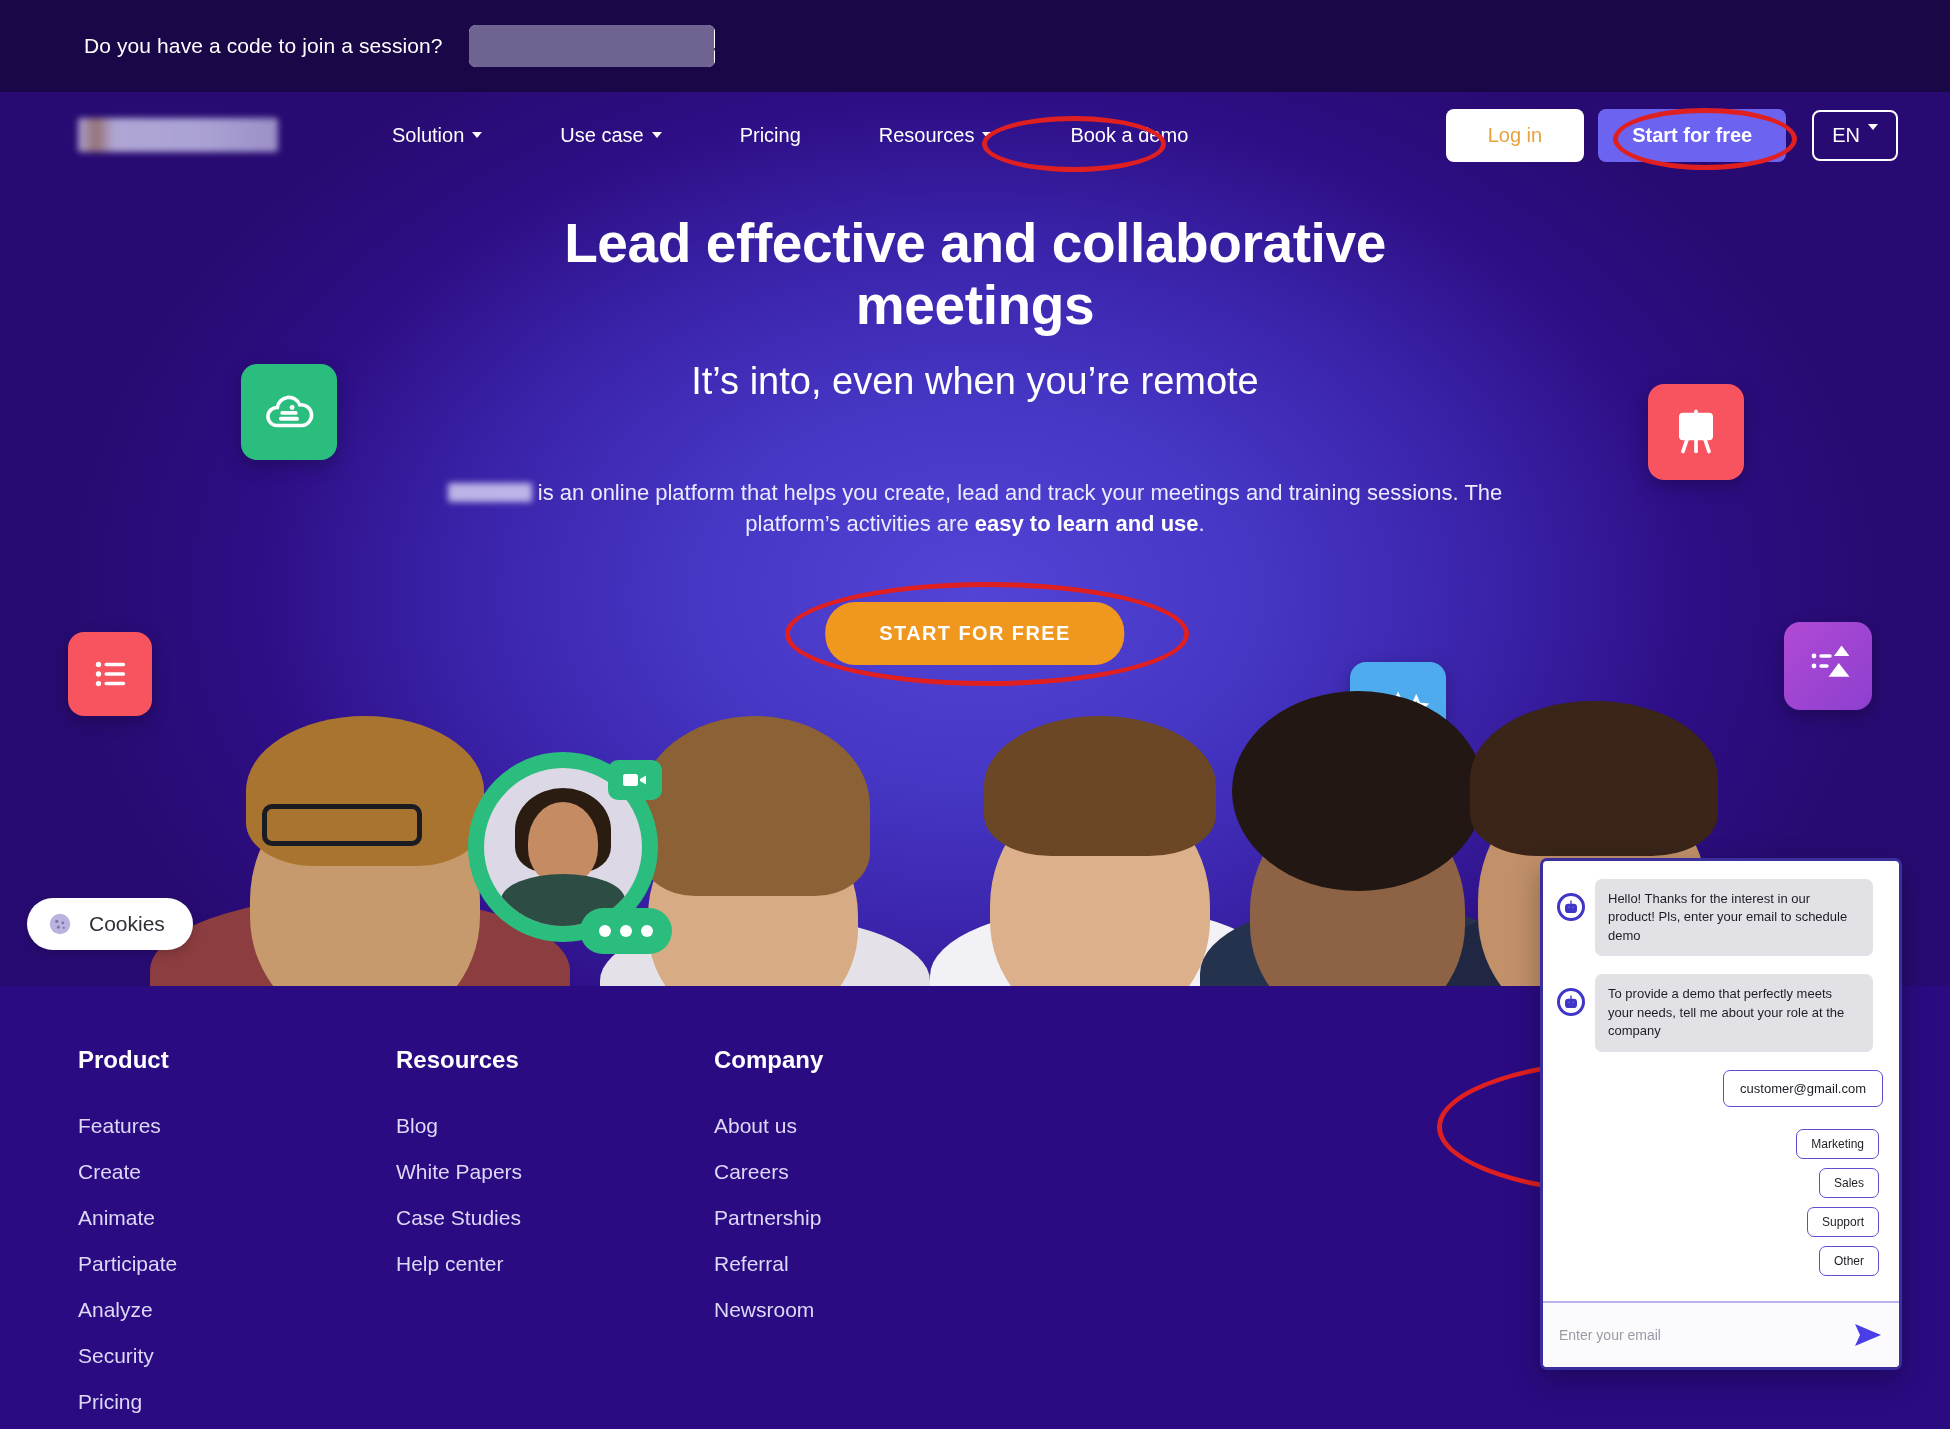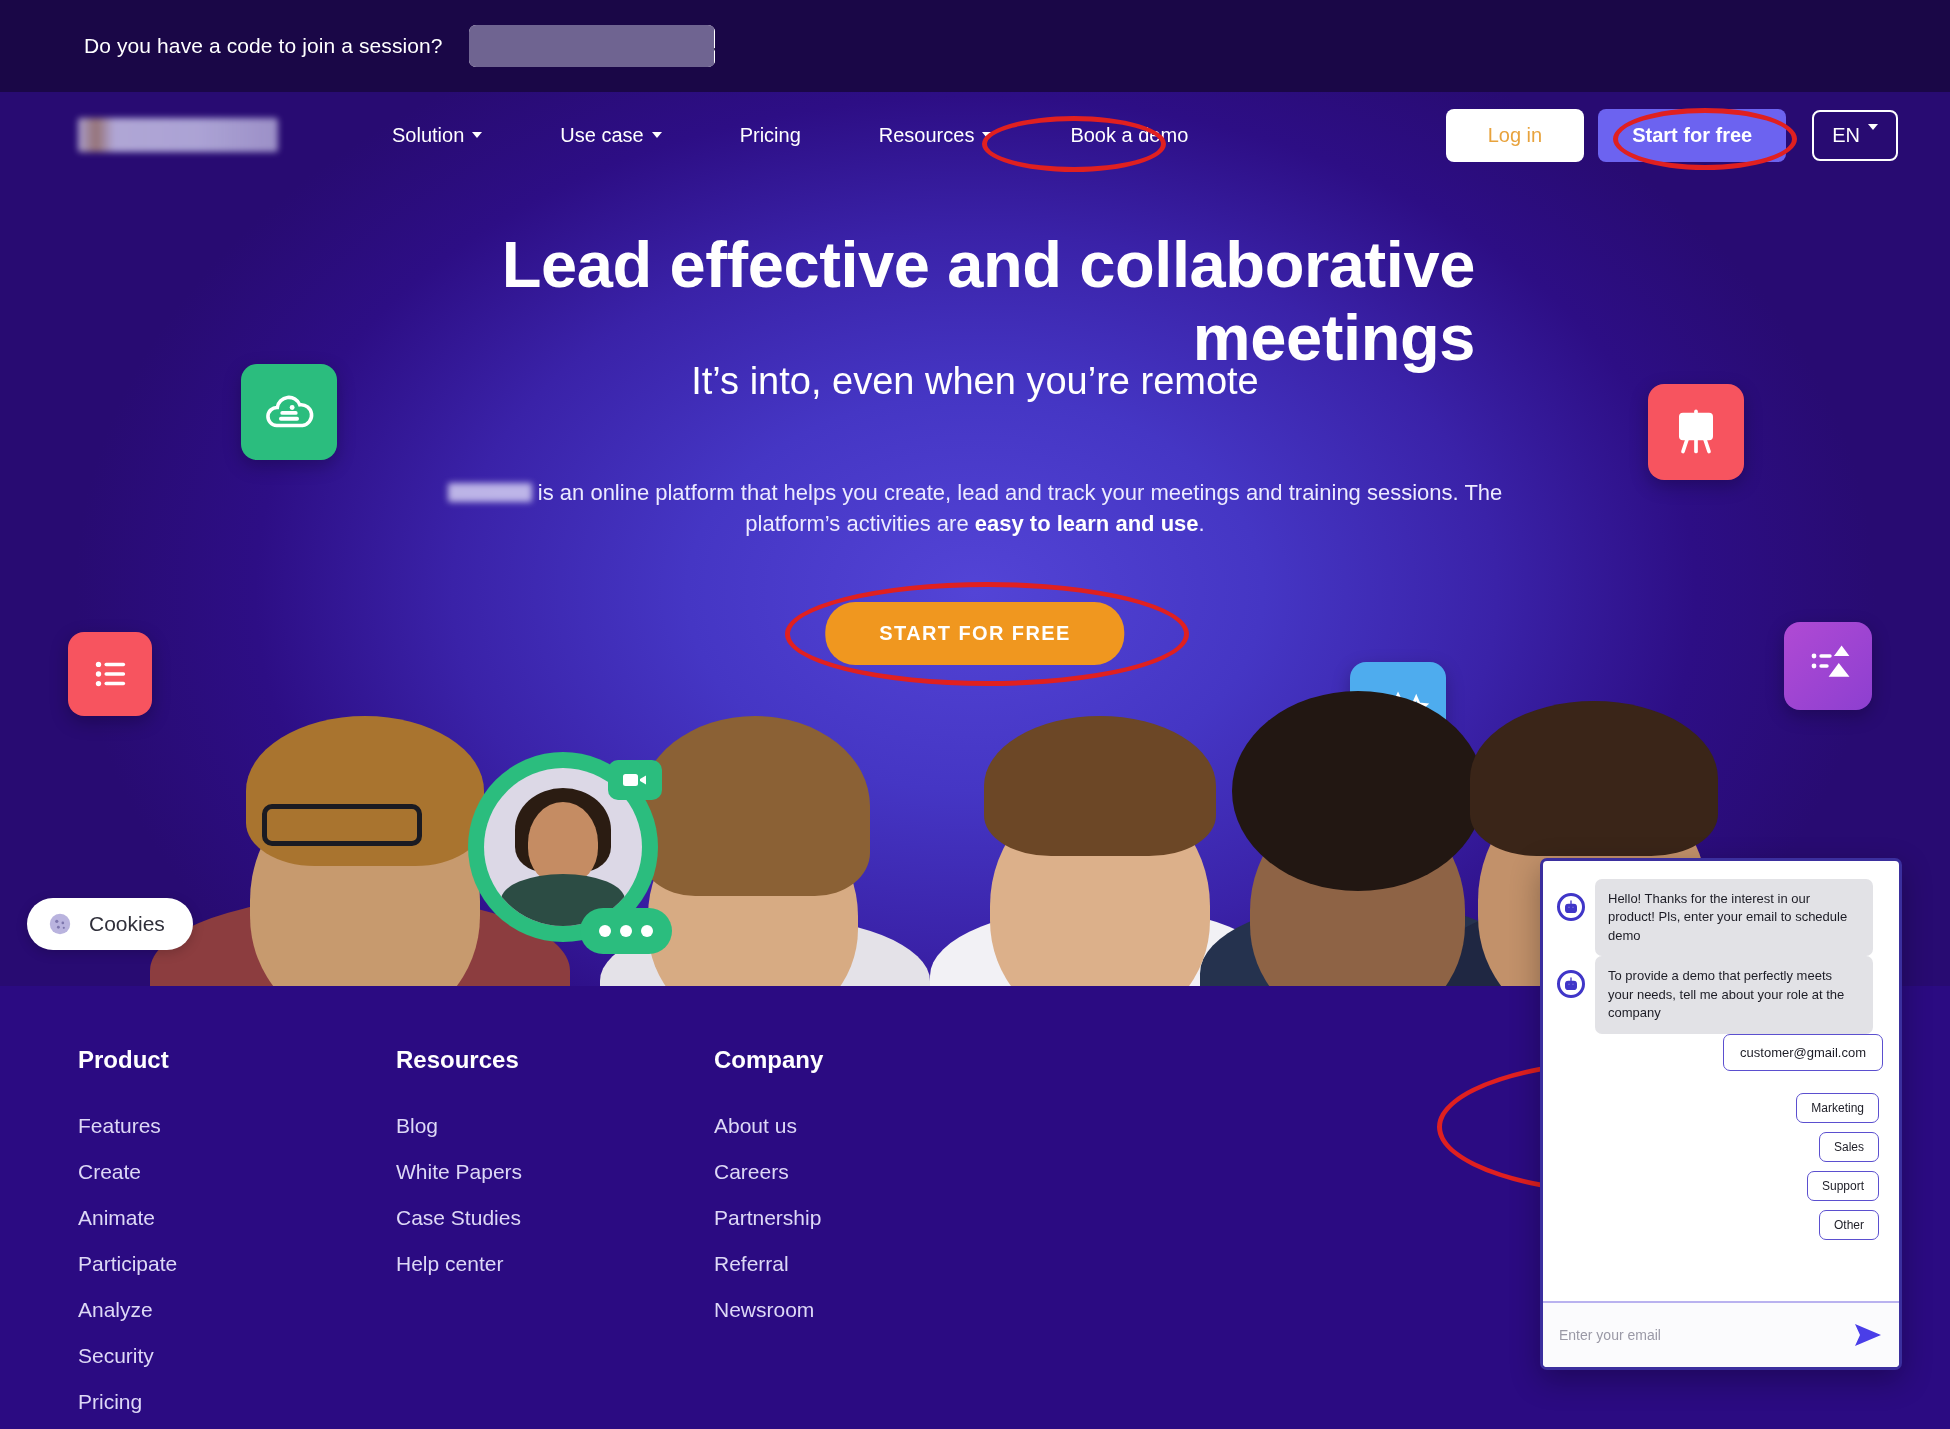--- a/index.html
+++ b/index.html
@@ -162,25 +162,25 @@
     align-items: flex-start;
     gap: 8px;
     cursor: pointer;
   }
 
   
   .hero-title {
     position: absolute;
     left: 50%;
     transform: translateX(-50%);
-    top: 136px;
+    top: 120px;
     width: 1000px;
-    text-align: right;
+    text-align: center;
     color: #ffffff;
-    font-size: 65px;
+    font-size: 55px;
     font-weight: bold;
     line-height: 1.13;
     letter-spacing: -.4px;
   }
   .hero-sub {
     position: absolute;
     left: 50%;
     transform: translateX(-50%);
     top: 268px;
     width: 1100px;
@@ -400,21 +400,21 @@
     background: #ffffff;
     border: 3px solid #3b2f9e;
     border-radius: 7px;
     z-index: 70;
     display: flex;
     flex-direction: column;
     box-shadow: 0 10px 30px rgba(0,0,0,.3);
     overflow: hidden;
   }
   .chat-body { flex: 1; padding: 18px 16px 6px 14px; overflow: hidden; }
-  .msg-row { display: flex; align-items: flex-start; gap: 10px; }
+  .msg-row { display: flex; align-items: flex-start; gap: 10px; margin-bottom: 18px; }
   .bot-av {
     width: 28px; height: 28px; border-radius: 50%;
     background: #ffffff; border: 3px solid #4036c8;
     flex: none; display:flex; align-items:center; justify-content:center;
     margin-top: 14px;
   }
   .bot-av svg { width: 16px; height: 16px; }
   .bubble-bot {
     background: #e2e2e6;
     border-radius: 7px;

